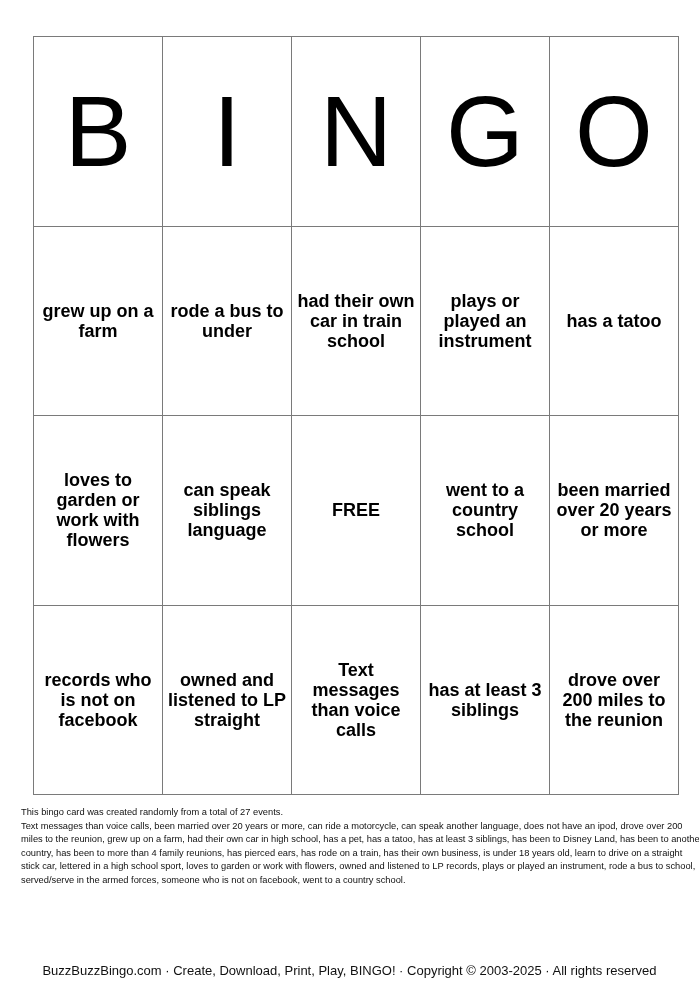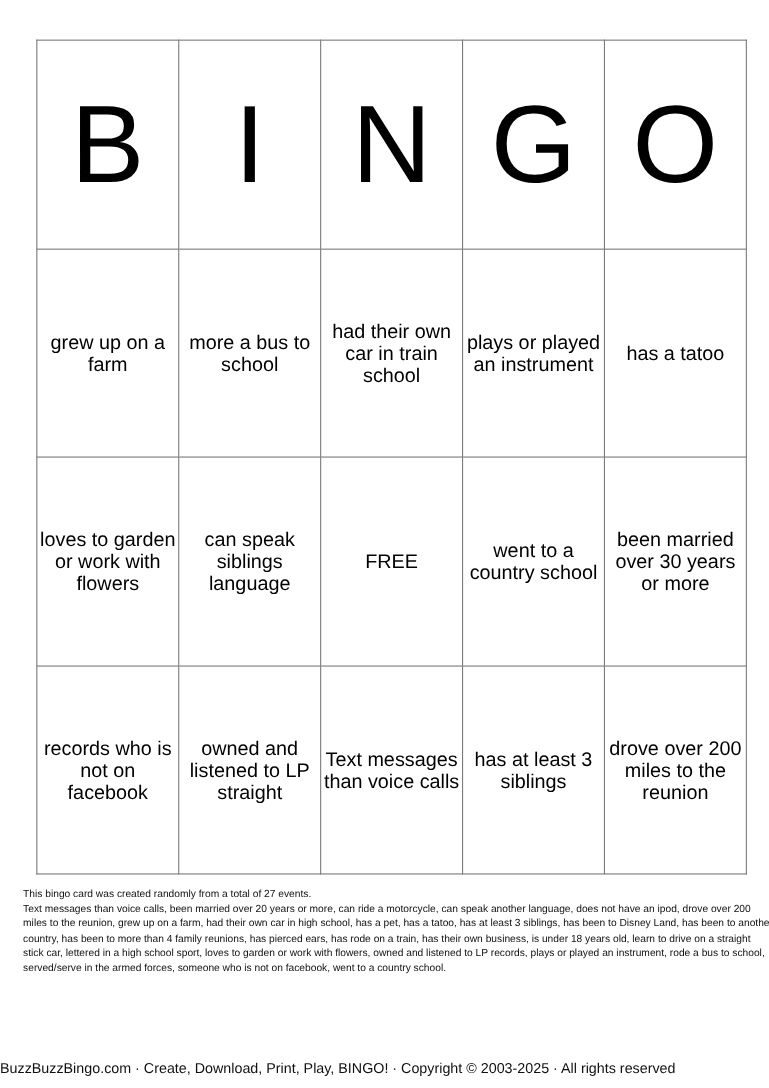--- a/index.html
+++ b/index.html
@@ -1,47 +1,47 @@
 <!DOCTYPE html>
 <html><head>
 <meta charset="utf-8">
 <style>
   html, body { margin: 0; padding: 0; background: #ffffff; }
   body { width: 699px; height: 989px; position: relative; overflow: hidden; font-family: "Liberation Sans", sans-serif; color: #000; }
   .card { position: absolute; left: 33px; top: 36px; width: 632px; height: 759px; border-collapse: collapse; table-layout: fixed; }
-  .card td { border: 1px solid #7a7a7a; text-align: center; vertical-align: middle; padding: 0 2px; font-size: 18px; line-height: 20px; height: 125px; width: 124px; }
+  .card td { border: 1px solid #7a7a7a; text-align: center; vertical-align: middle; padding: 0 2px; font-size: 18px; line-height: 20px; height: 125px; width: 124px; font-weight: bold; }
   .card td.head { font-size: 100px; line-height: 100px; font-weight: normal; }
   .note { position: absolute; left: 9px; top: 806px; width: 682px; font-size: 9.3px; line-height: 13.5px; color: #111; margin-left: 12px; }
-  .footer { position: absolute; left: 0; top: 963px; width: 699px; text-align: left; font-size: 13px; color: #111; }
+  .footer { position: absolute; left: 0; top: 963px; width: 699px; text-align: center; font-size: 13px; color: #111; }
 </style>
 </head>
 <body>
 
 <table class="card">
   <tbody>
       <tr>
     <td class="head">B</td>
     <td class="head">I</td>
     <td class="head">N</td>
     <td class="head">G</td>
     <td class="head">O</td>
   </tr>
   <tr>
     <td>grew up on a farm</td>
-    <td>more a bus to school</td>
+    <td>rode a bus to under</td>
     <td>had their own car in train school</td>
     <td>plays or played an instrument</td>
     <td>has a tatoo</td>
   </tr>
   <tr>
     <td>loves to garden or work with flowers</td>
     <td>can speak siblings language</td>
     <td>FREE</td>
     <td>went to a country school</td>
-    <td>been married over 30 years or more</td>
+    <td>been married over 20 years or more</td>
   </tr>
   <tr>
     <td>records who is not on facebook</td>
     <td>owned and listened to LP straight</td>
     <td>Text messages than voice calls</td>
     <td>has at least 3 siblings</td>
     <td>drove over 200 miles to the reunion</td>
   </tr>
 </tbody>
   </table>

